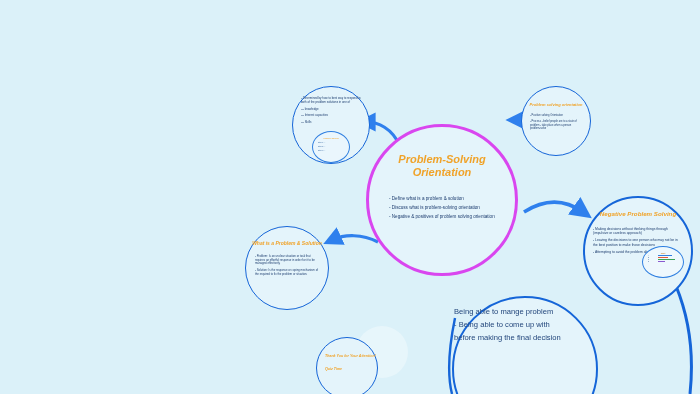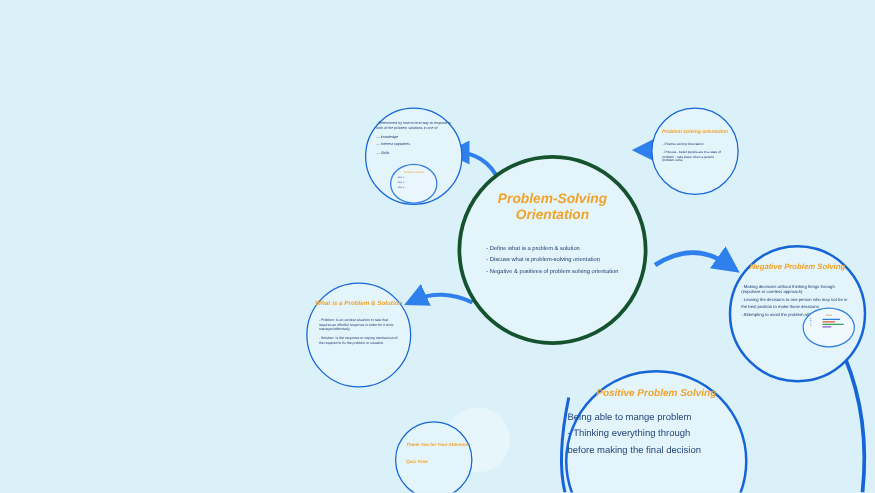--- a/index.html
+++ b/index.html
@@ -17,21 +17,21 @@
     line-height:1.22;
   }
   .body{
     color:#1c3c6e;line-height:1.3;
   }
   .body p{margin:0 0 3px 0;}
 
   
   #central{
     left:366px;top:124px;width:152px;height:152px;
-    border:3px solid #14532d;
+    border:3px solid #d946ef;
     background:#e4f4fb;
   }
   #central .title{font-size:11px;margin-top:26px;}
   #central .body{font-size:4.6px;margin:16px 18px 0 20px;}
 
   
   #tl{
     left:292px;top:86px;width:78px;height:78px;
     border:1.6px solid #1565d8;background:#e4f4fb;
   }
@@ -185,24 +185,23 @@
         </div>
         <div class="rw">
           <span class="lbl">D</span>
           <span class="bar" style="width: 6.6px; background: rgb(138, 90, 208);"></span>
         </div>
       </div>
   </div>
 </div>
 
 <div class="bubble" id="bottom">
-  <div class="title">Positive Problem Solving</div>
   <div class="body">
     <p>Being able to mange problem</p>
-    <p>- Thinking everything through</p>
+    <p>- Being able to come up with</p>
     <p>before making the final decision</p>
   </div>
 </div>
 
 <div class="bubble" id="thanks">
   <div class="title">Thank You for Your Attention!</div>
   <div class="quiz">Quiz Time</div>
 </div>
 
 </body></html>

